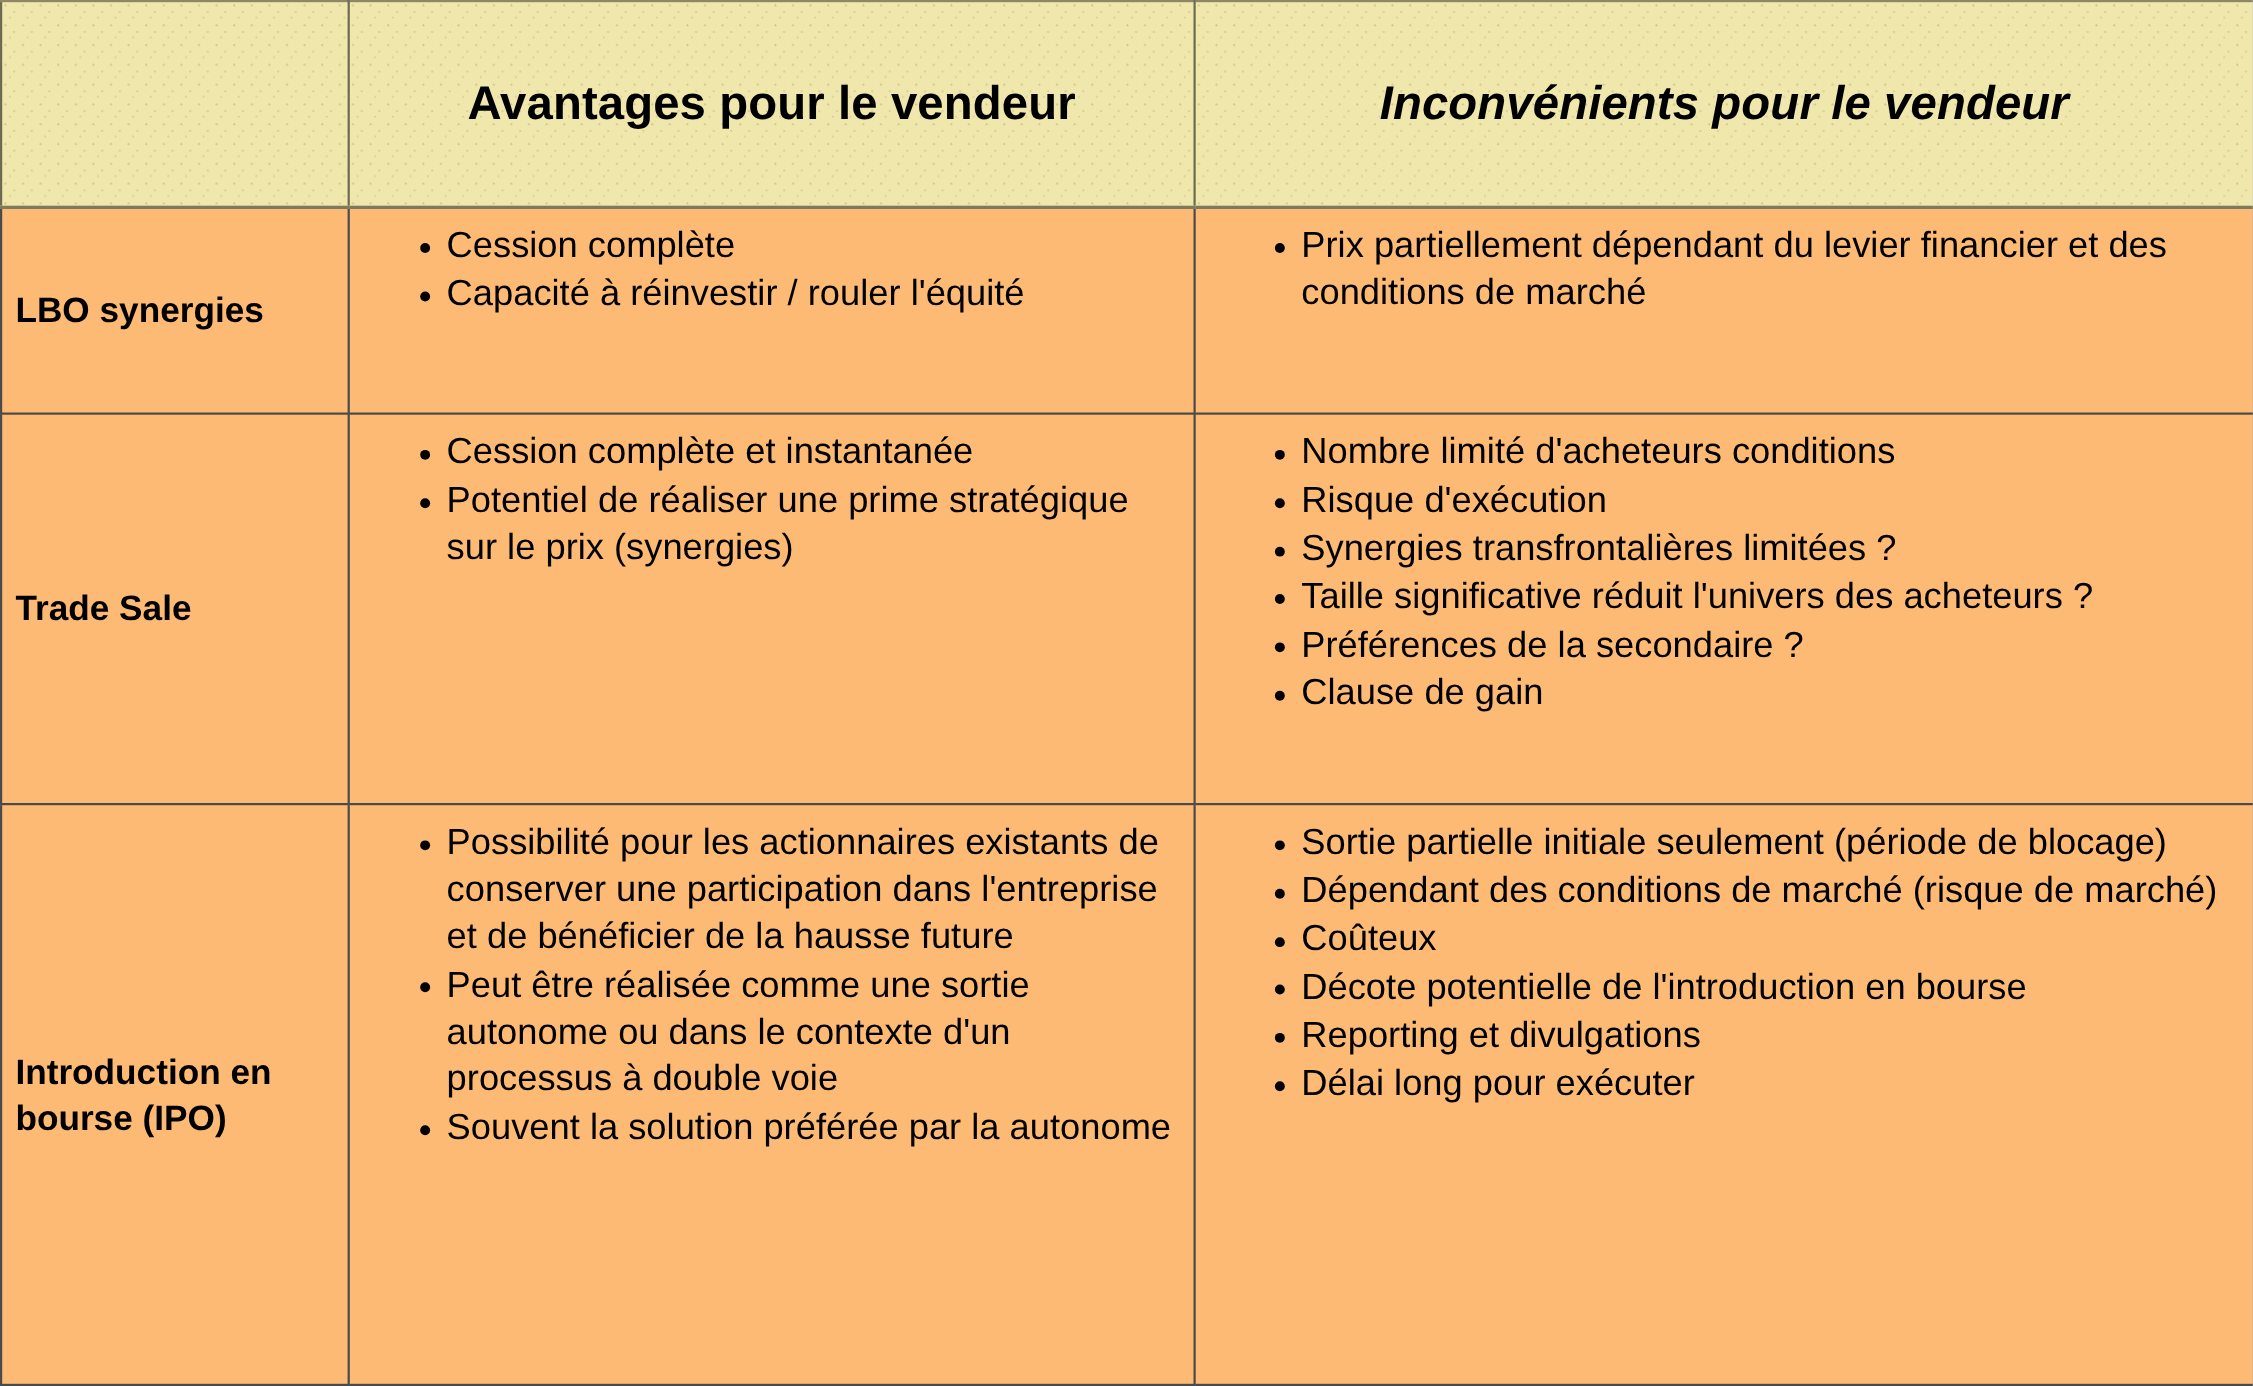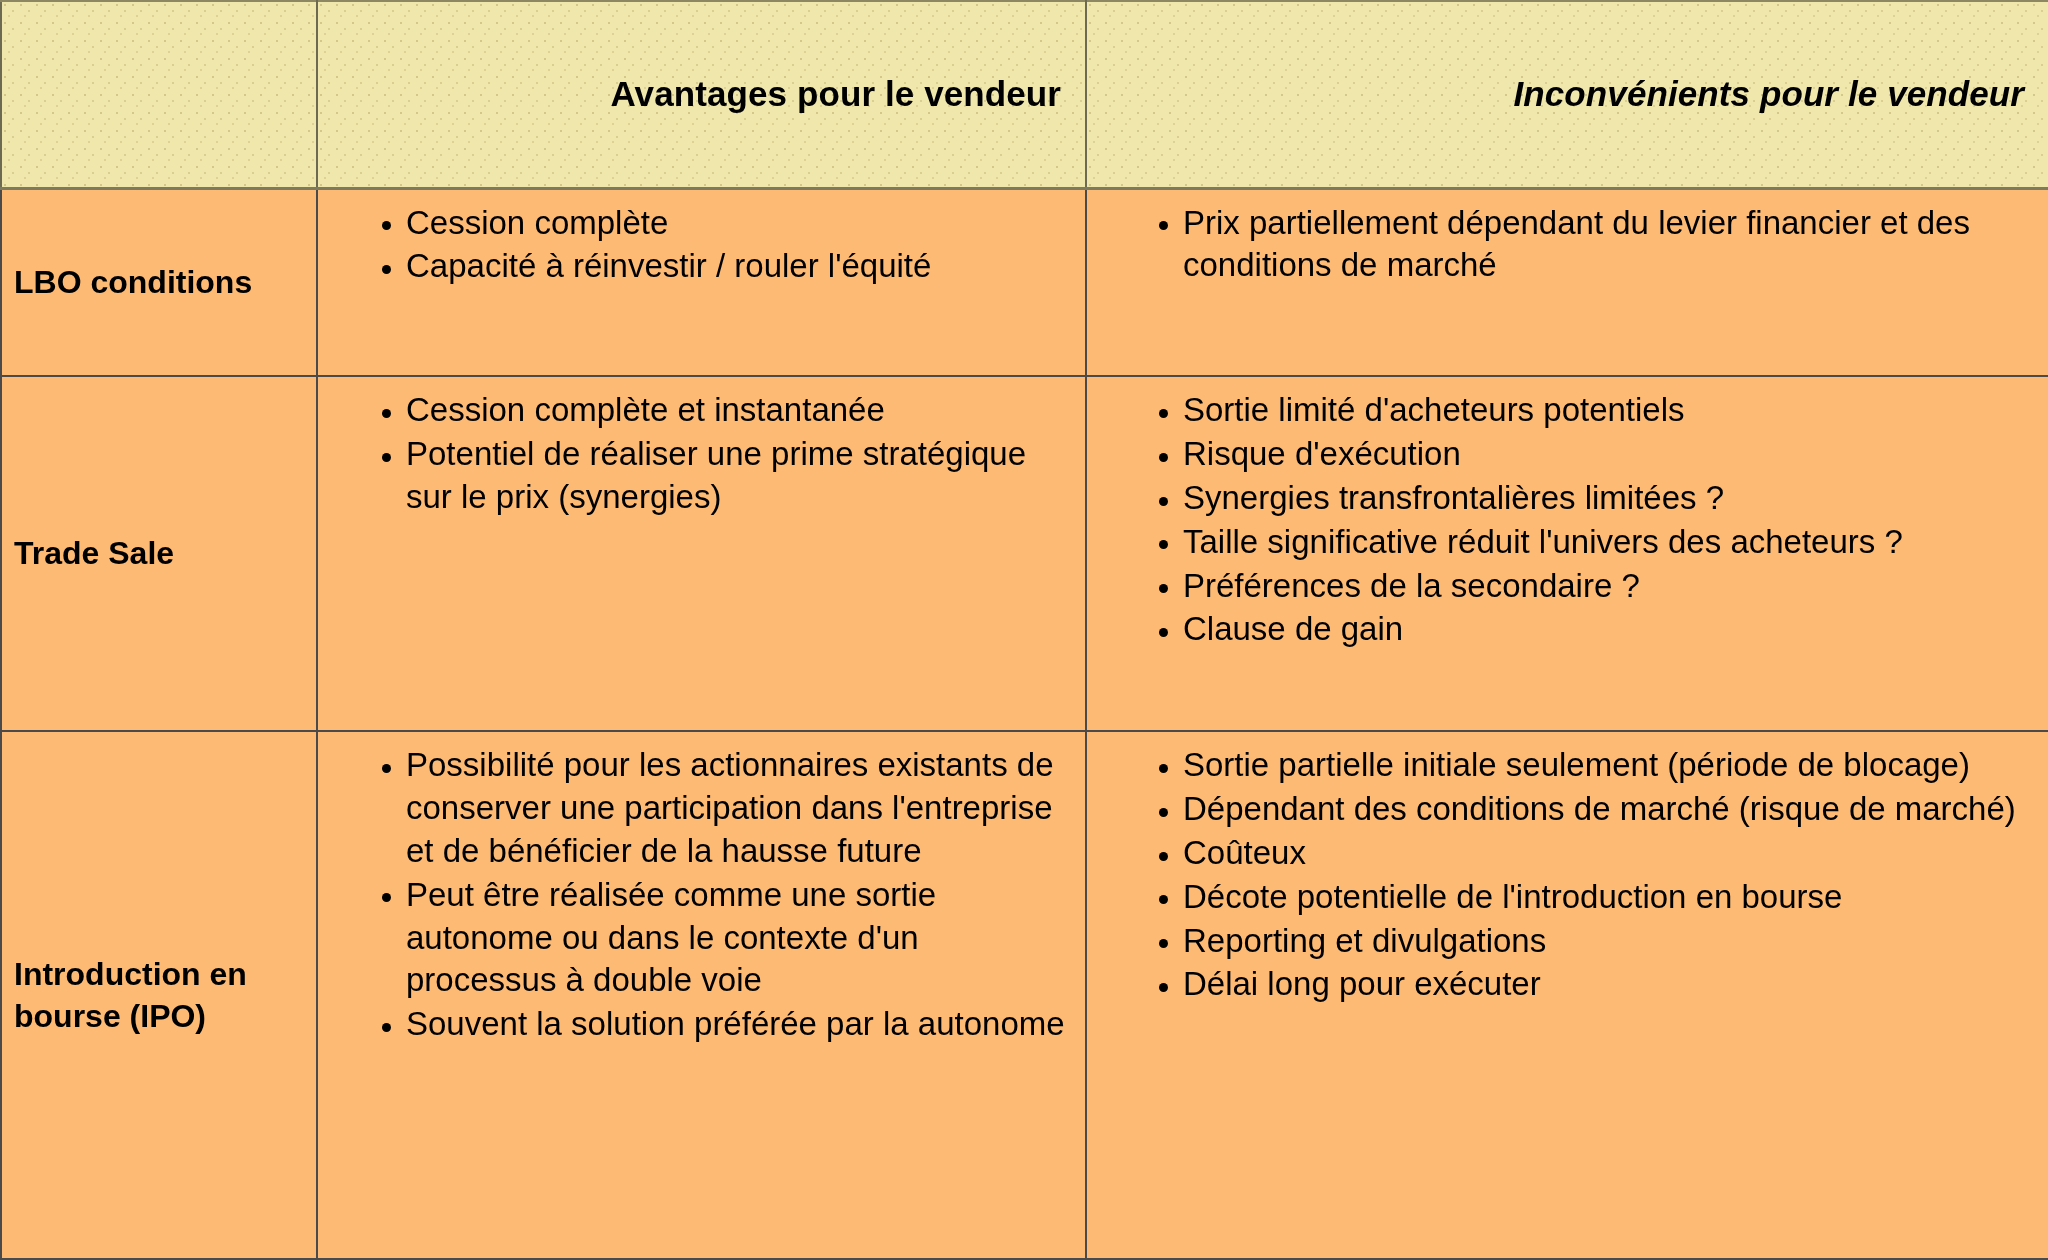--- a/index.html
+++ b/index.html
@@ -36,23 +36,23 @@
     background-color: #f0e7ad;
     background-image:
       radial-gradient(circle at 3px 3px, rgba(176,160,96,0.45) 0.8px, transparent 1.2px),
       radial-gradient(circle at 11px 9px, rgba(176,160,96,0.35) 0.8px, transparent 1.2px),
       radial-gradient(circle at 7px 14px, rgba(176,160,96,0.30) 0.8px, transparent 1.2px);
     background-size: 16px 18px, 16px 18px, 16px 18px;
     border-top: 2px solid #8d8764;
     border-bottom: 3px solid #7d7a5d;
     border-right: 2px solid #6d6a52;
     vertical-align: middle;
-    text-align: right;
+    text-align: center;
     padding: 0 24px;
-    font-size: 35px;
+    font-size: 43px;
     font-weight: bold;
     letter-spacing: 0.1px;
     color: #000000;
   }
   th.header-cell.header-empty {
     border-left: 2px solid #6d6a52;
   }
   th.header-cell.last {
     border-right: 2px solid #8d8764;
     font-style: italic;
@@ -119,21 +119,21 @@
   <thead>
     <tr>
       <th class="header-cell header-empty"></th>
       <th class="header-cell">Avantages pour le vendeur</th>
       <th class="header-cell last">Inconvénients pour le vendeur</th>
     </tr>
   </thead>
   <tbody>
 
     <tr class="row-lbo">
-      <td class="label-cell">LBO conditions</td>
+      <td class="label-cell">LBO synergies</td>
       <td class="list-cell">
         <ul class="bullets">
           <li>Cession complète</li>
           <li>Capacité à réinvestir / rouler l'équité</li>
         </ul>
       </td>
       <td class="list-cell cons-cell">
         <ul class="bullets">
           <li>Prix partiellement dépendant du levier financier et des conditions de marché</li>
         </ul>
@@ -143,21 +143,21 @@
     <tr class="row-trade">
       <td class="label-cell">Trade Sale</td>
       <td class="list-cell">
         <ul class="bullets">
           <li>Cession complète et instantanée</li>
           <li>Potentiel de réaliser une prime stratégique sur le prix (synergies)</li>
         </ul>
       </td>
       <td class="list-cell cons-cell">
         <ul class="bullets">
-          <li>Sortie limité d'acheteurs potentiels</li>
+          <li>Nombre limité d'acheteurs conditions</li>
           <li>Risque d'exécution</li>
           <li>Synergies transfrontalières limitées ?</li>
           <li>Taille significative réduit l'univers des acheteurs ?</li>
           <li>Préférences de la secondaire ?</li>
           <li>Clause de gain</li>
         </ul>
       </td>
     </tr>
 
     <tr class="row-ipo">

